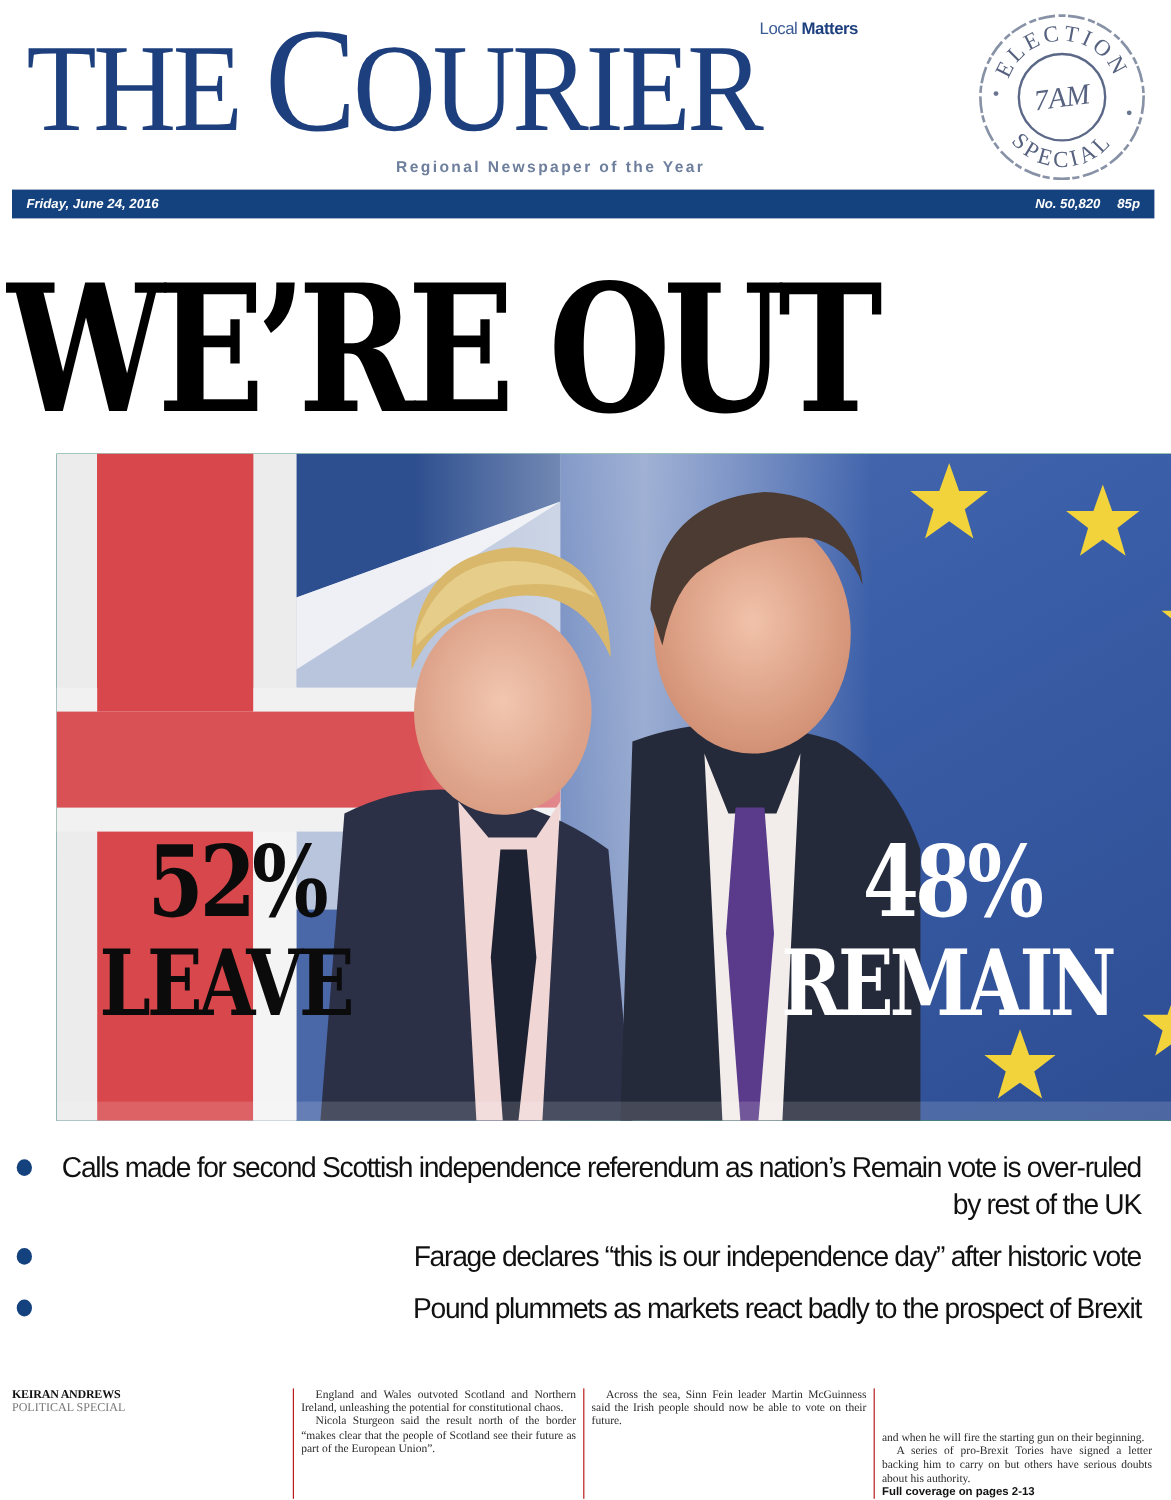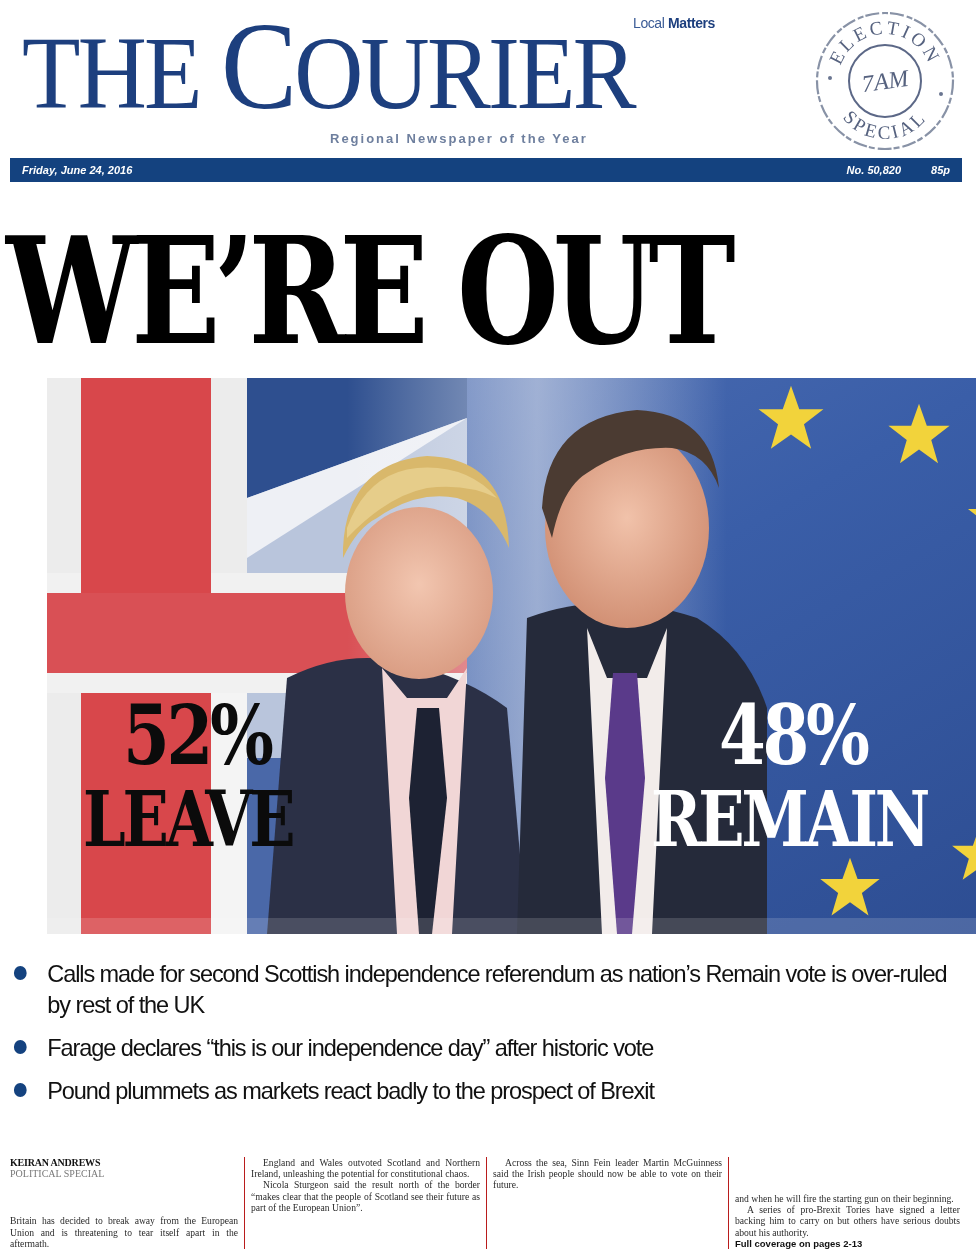--- a/index.html
+++ b/index.html
@@ -36,21 +36,21 @@
 
   
   .date-bar {
     position: absolute; left: 10px; top: 158px; width: 952px; height: 24px;
     background: #14427f; color: #ffffff;
     font-family: "Liberation Sans", sans-serif; font-weight: bold; font-size: 11px;
     display: flex; align-items: center; justify-content: space-between;
     padding: 0 12px;
     font-style: italic;
   }
-  .date-bar .right { display: flex; gap: 30px; }
+  .date-bar .right { display: flex; gap: 14px; }
 
   
   .headline {
     position: absolute; left: 6px; top: 218px; width: 964px; height: 150px;
     font-family: "DejaVu Serif", serif; font-weight: bold;
     font-size: 150px; line-height: 150px; color: #000;
     letter-spacing: -8px; white-space: nowrap;
     transform: scaleX(0.78) scaleY(0.98); transform-origin: left top;
   }
 
@@ -63,21 +63,21 @@
   .pct {
     position: absolute; font-family: "DejaVu Serif", serif; font-weight: bold;
     line-height: 1; white-space: nowrap;
   }
   .leave-pct { left: 76px; top: 316px; font-size: 82px; color: #0b0b0b; letter-spacing: -4px; transform: scaleX(0.82); transform-origin: left top; }
   .leave-lbl { left: 36px; top: 404px; font-size: 76px; color: #0b0b0b; letter-spacing: -4px; transform: scaleX(0.8); transform-origin: left top; }
   .remain-pct { left: 672px; top: 316px; font-size: 82px; color: #ffffff; letter-spacing: -4px; transform: scaleX(0.82); transform-origin: left top; }
   .remain-lbl { left: 604px; top: 404px; font-size: 76px; color: #ffffff; letter-spacing: -4px; transform: scaleX(0.8); transform-origin: left top; }
 
   
-  .bullets { position: absolute; left: 10px; top: 958px; width: 960px; }
+  .bullets { position: absolute; left: 10px; top: 958px; width: 960px; text-align: right; }
   .bullet {
     position: relative; padding-left: 38px;
     font-family: "Liberation Sans", sans-serif; font-size: 24px; line-height: 31px;
     color: #111; letter-spacing: -1.1px;
     transform: scaleX(0.98); transform-origin: left top;
   }
   .bullet + .bullet { margin-top: 12px; }
   .bullet .dot {
     position: absolute; left: 4px; top: 8px; width: 13px; height: 14px; border-radius: 50%;
     background: #14427f;
@@ -231,21 +231,20 @@
   <li class="bullet">
     <span class="dot"></span>
     <span>Pound plummets as markets react badly to the prospect of Brexit</span>
   </li>
 </ul>
 
 <article class="columns">
   <div class="col">
     <div class="byline-name">KEIRAN ANDREWS</div>
     <div class="byline-role">POLITICAL SPECIAL</div>
-    <p class="noindent">Britain has decided to break away from the European Union and is threatening to tear itself apart in the aftermath.</p>
   </div>
   <div class="col">
     <p>England and Wales outvoted Scotland and Northern Ireland, unleashing the potential for constitutional chaos.</p>
     <p>Nicola Sturgeon said the result north of the border “makes clear that the people of Scotland see their future as part of the European Union”.</p>
   </div>
   <div class="col">
     <p>Across the sea, Sinn Fein leader Martin McGuinness said the Irish people should now be able to vote on their future.</p>
   </div>
   <div class="col">
     <p class="noindent">and when he will fire the starting gun on their beginning.</p>

